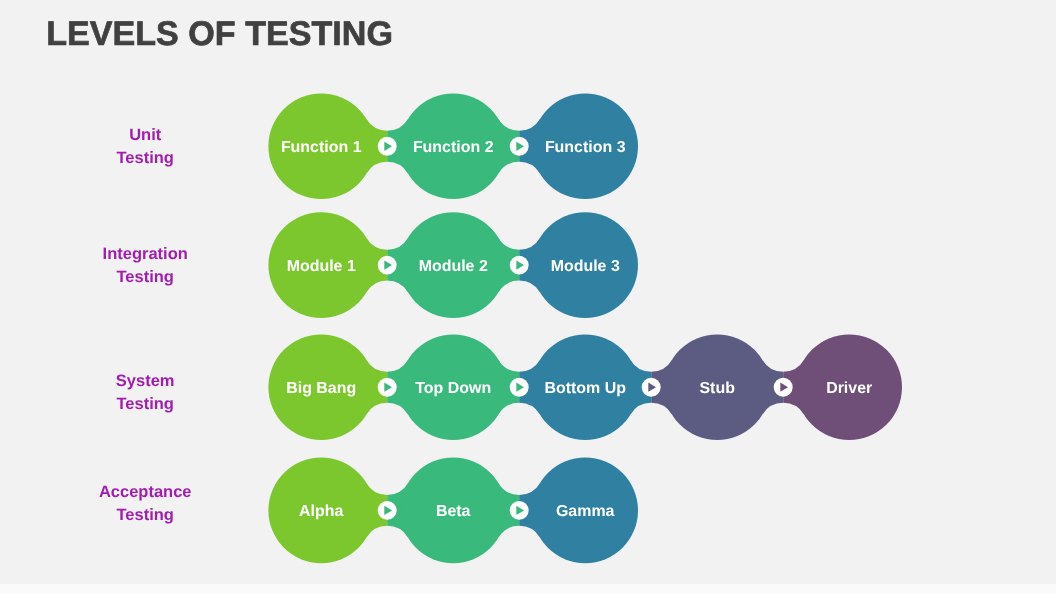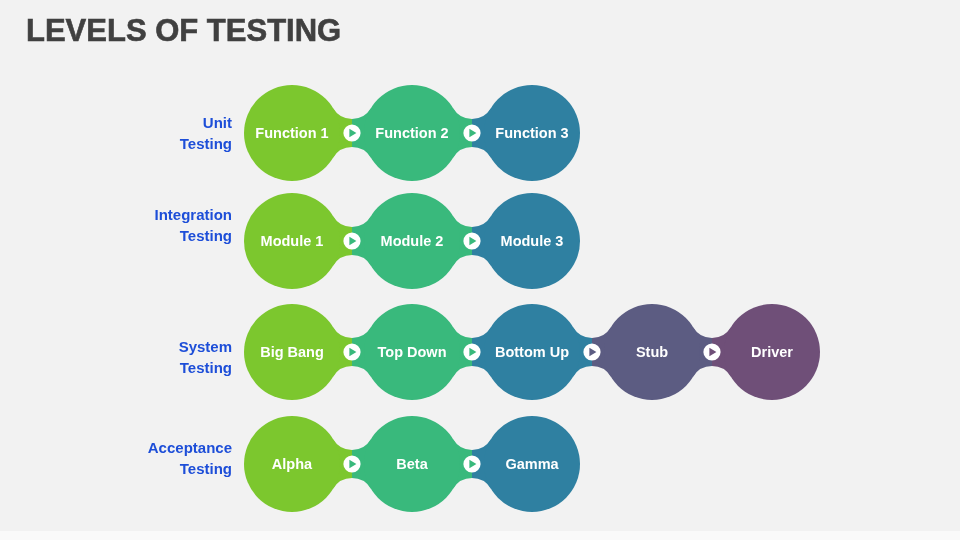--- a/index.html
+++ b/index.html
@@ -6,38 +6,38 @@
   .slide {
     position: relative;
     width: 960px;
     height: 540px;
     background: #F2F2F2;
     overflow: hidden;
     font-family: "Liberation Sans", sans-serif;
   }
   .slide-title {
     position: absolute;
-    left: 26px;
+    left: 42px;
     top: 13px;
     font-size: 31px;
     font-weight: 700;
     letter-spacing: 0px;
     color: #404040;
     -webkit-text-stroke: 0.6px #404040;
     white-space: nowrap;
   }
   .row-label {
     position: absolute;
     right: 728px;
     width: 200px;
-    text-align: right;
+    text-align: center;
     font-size: 15px;
     font-weight: 700;
     line-height: 21px;
-    color: #1d4ed8;
+    color: #a21caf;
   }
   .row-label .line { white-space: nowrap; }
   #diagram-canvas {
     position: absolute;
     left: 0;
     top: 0;
   }
   #diagram-canvas text.node-label {
     font-family: "Liberation Sans", sans-serif;
     font-size: 14.5px;
@@ -58,21 +58,21 @@
 
 <div class="slide">
 
   <div class="slide-title">LEVELS OF TESTING</div>
 
   <div class="row-label" style="top:112px">
     <div class="line">Unit</div>
     <div class="line">Testing</div>
   </div>
 
-  <div class="row-label" style="top:204px">
+  <div class="row-label" style="top:220px">
     <div class="line">Integration</div>
     <div class="line">Testing</div>
   </div>
 
   <div class="row-label" style="top:336px">
     <div class="line">System</div>
     <div class="line">Testing</div>
   </div>
 
   <div class="row-label" style="top:437px">

